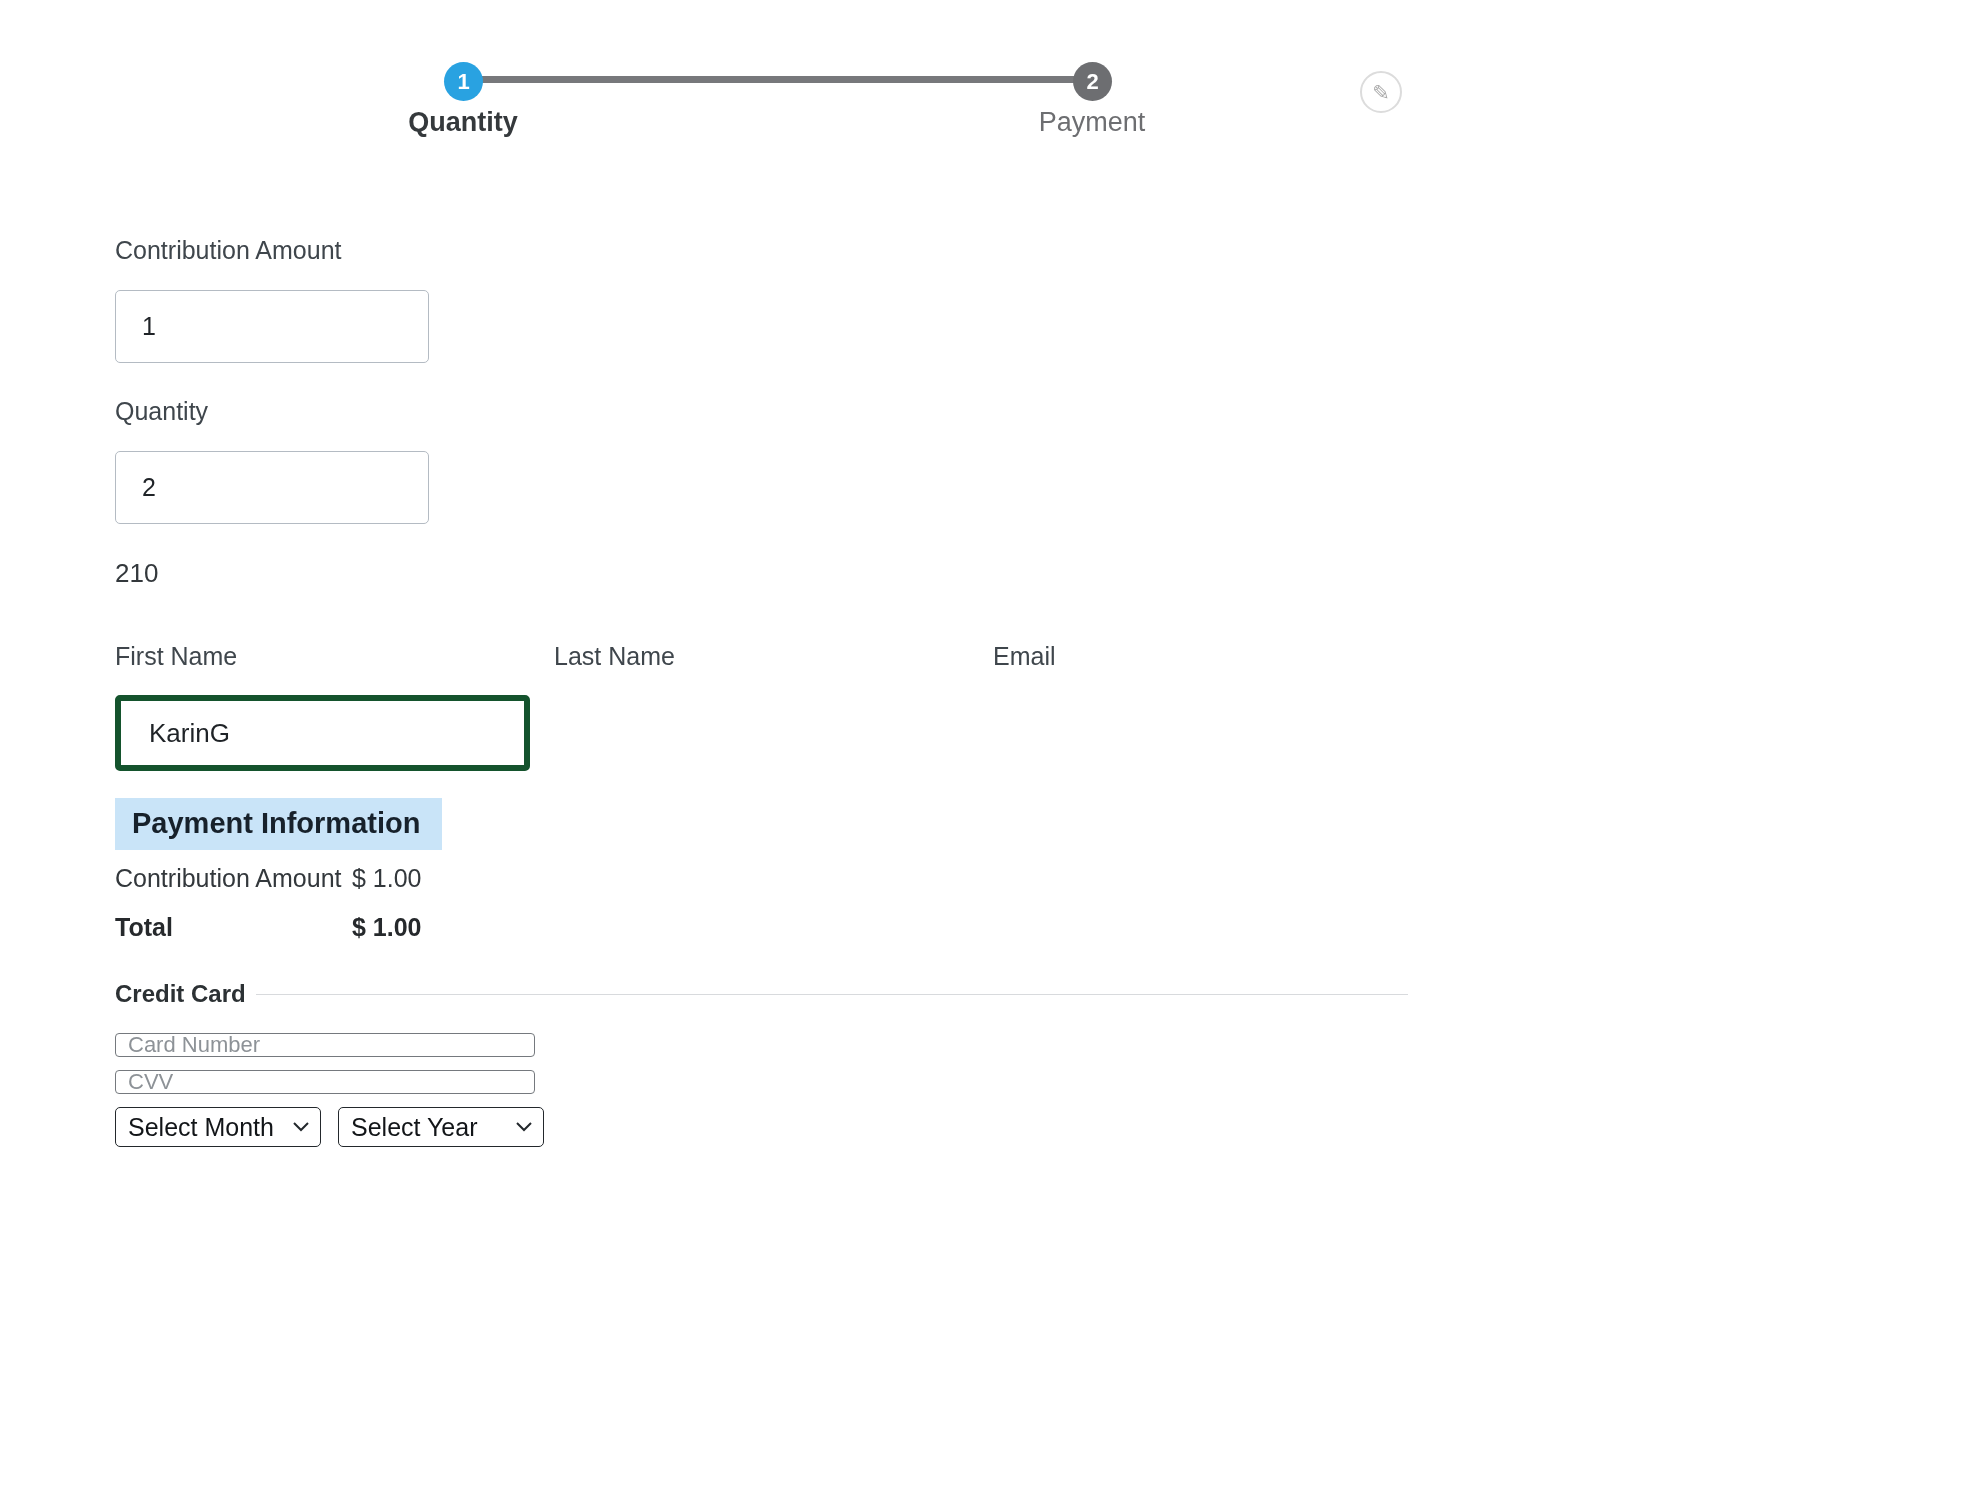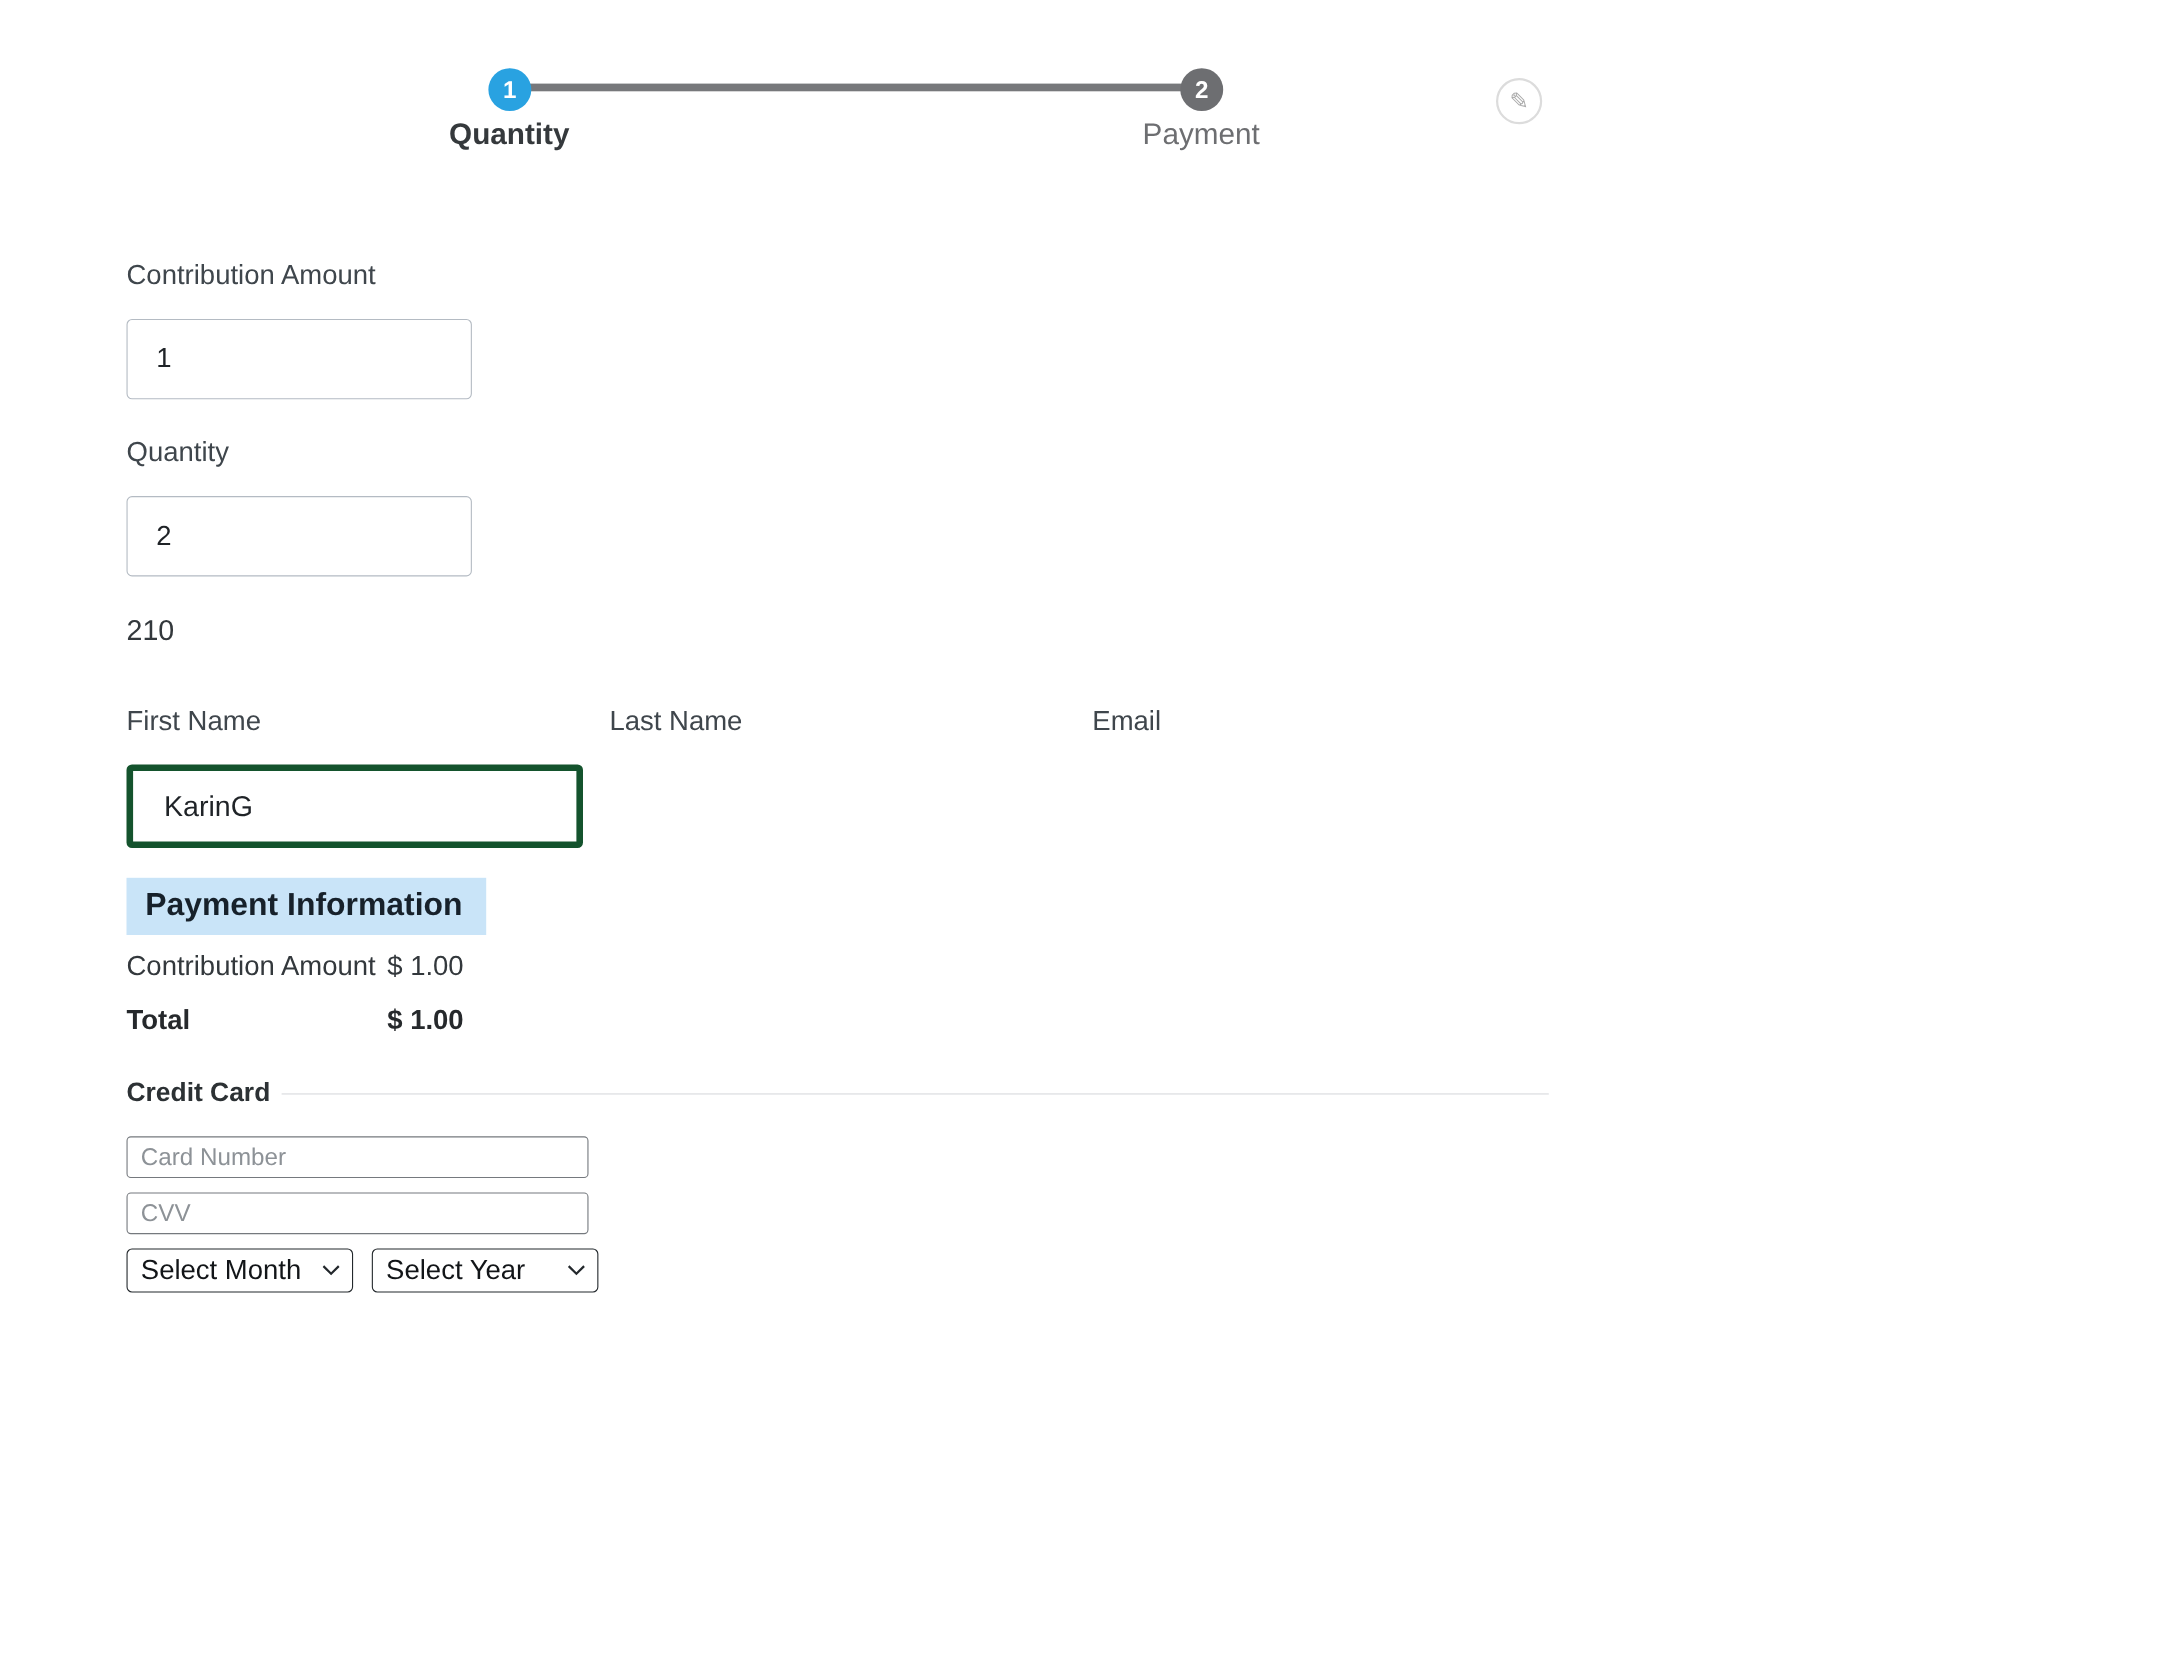--- a/index.html
+++ b/index.html
@@ -79,21 +79,21 @@
   .pay-row.first { margin-top:14px; }
   .pay-row.total { margin-top:20px; font-weight:bold; color:#26292c; }
   .pay-row .lbl { width:237px; }
 
   
   .cc-legend { display:flex; align-items:center; margin-top:38px; }
   .cc-legend .txt { font-weight:bold; font-size:24px; color:#2c3134; white-space:nowrap; }
   .cc-legend .line { flex:1; border-top:1px solid #d8dadd; margin-left:10px; }
 
   .cc-input {
-    display:block; width:420px; height:38px;
+    display:block; width:420px; height:24px;
     border:1px solid #75797e; border-radius:4px;
     font-size:22px; padding:0 12px; color:#222;
     font-family:inherit; background:#fff; outline:none;
   }
   .cc-input::placeholder { color:#8d9297; opacity:1; }
   .cc-input.first { margin-top:25px; }
   .cc-input.second { margin-top:13px; }
 
   .selects { display:flex; gap:17px; margin-top:13px; }
   .sel-wrap { position:relative; }

